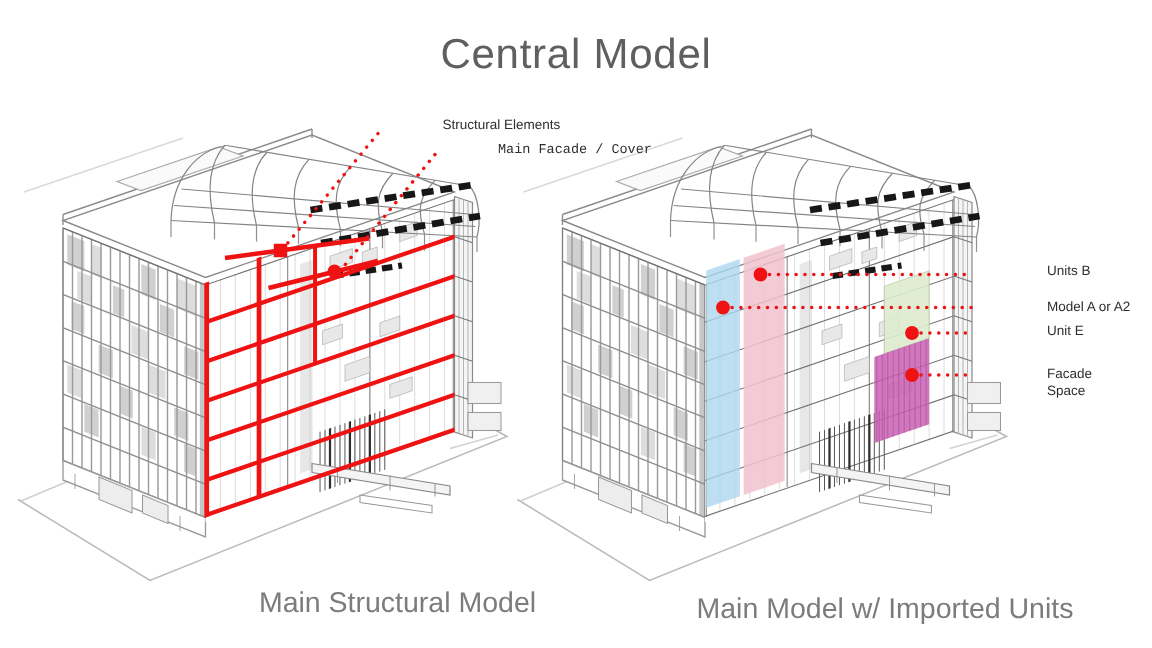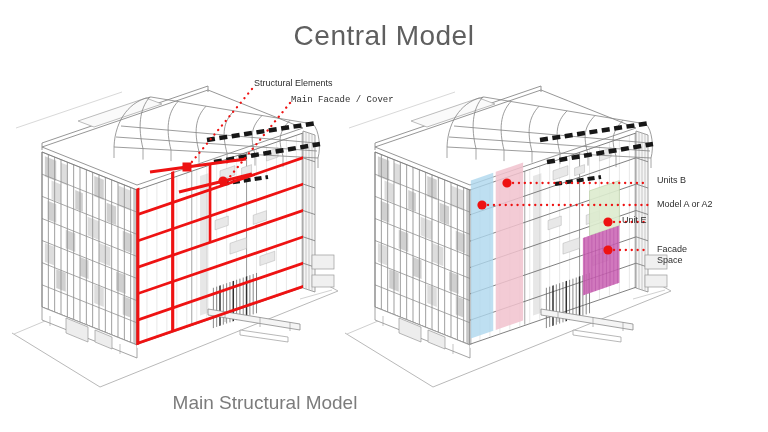--- a/index.html
+++ b/index.html
@@ -7,26 +7,26 @@
     position:relative;width:768px;height:432px;background:#ffffff;
     overflow:hidden;font-family:"Liberation Sans",sans-serif;
   }
   .slide-title{
     position:absolute;left:0;top:21px;width:768px;text-align:center;
     font-size:28px;line-height:1.1;color:#5f5f5f;letter-spacing:.5px;
   }
   .caption{position:absolute;color:#7c7c7c;white-space:nowrap;}
   .caption-left{left:60px;top:392px;width:410px;text-align:center;font-size:19px;}
   .caption-right{left:430px;top:396px;width:320px;text-align:center;font-size:19px;}
-  .anno{position:absolute;font-size:9px;line-height:1.25;color:#2e2e2e;}
+  .anno{position:absolute;font-size:9px;line-height:1.25;color:#2e2e2e;margin-left:41px;}
   .anno-structural{left:254px;top:78px;}
   .anno-facade{left:291px;top:95px;font-family:Liberation Mono, monospace;}
   .anno-unit-b{left:657px;top:175px;}
   .anno-unit-a{left:657px;top:199px;}
-  .anno-unit-e{left:622px;top:215px;}
+  .anno-unit-e{left:657px;top:215px;}
   .anno-common{left:657px;top:244px;width:54px;white-space:normal;}
   svg{position:absolute;left:0;top:0;}
 </style>
 </head>
 <body>
 
 <div class="stage">
 
   <svg width="768" height="432" viewBox="0 0 768 432" xmlns="http://www.w3.org/2000/svg">
     <defs>
@@ -305,13 +305,14 @@
 
   <div class="anno anno-structural">Structural Elements</div>
   <div class="anno anno-facade">Main Facade / Cover</div>
 
   <div class="anno anno-unit-b">Units B</div>
   <div class="anno anno-unit-a">Model A or A2</div>
   <div class="anno anno-unit-e">Unit E</div>
   <div class="anno anno-common">Facade Space</div>
 
   <div class="caption caption-left">Main Structural Model</div>
+  <div class="caption caption-right">Main Model w/ Imported Units</div>
 </div>
 
 </body></html>

